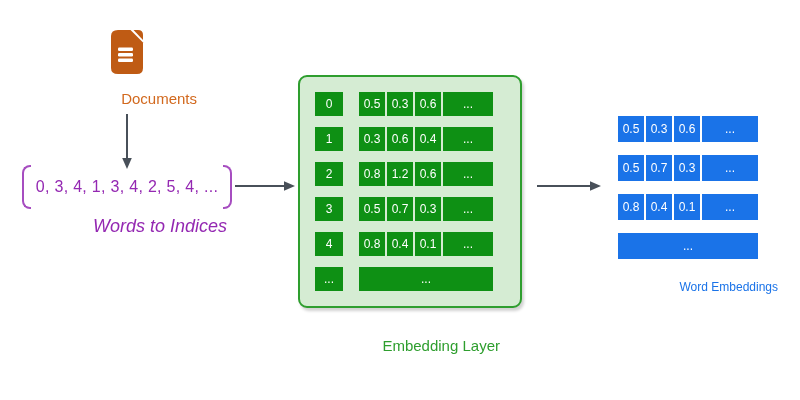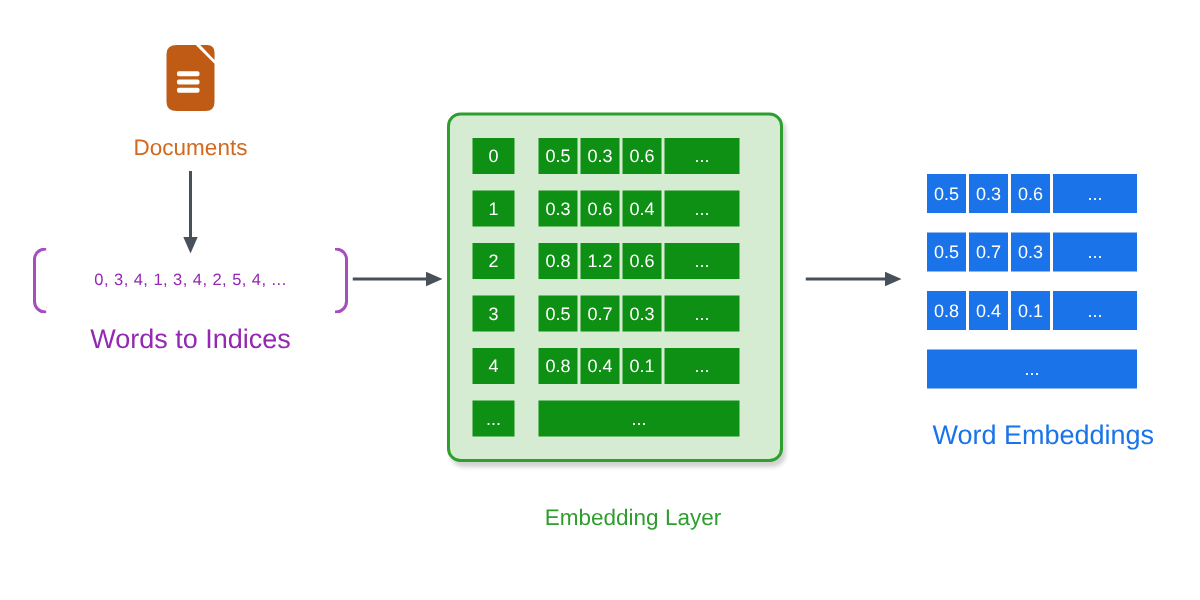--- a/index.html
+++ b/index.html
@@ -3,34 +3,34 @@
 <meta charset="utf-8">
 <style>
   html,body { margin:0; padding:0; background:#ffffff; }
   #canvas {
     position:relative; width:800px; height:400px; background:#ffffff;
     font-family:"Liberation Sans", sans-serif; overflow:hidden;
   }
   .abs { position:absolute; }
 
   
-  .lbl { text-align:center; white-space:nowrap; }
+  .lbl { text-align:right; white-space:nowrap; }
   .lbl-documents { color:#D2691E; font-size:15px; }
   .lbl-indices   { color:#9428B2; font-size:18px; }
   .lbl-embed     { color:#2E9E2E; font-size:15px; }
-  .lbl-wordemb   { color:#1A73E8; font-size:18px; }
+  .lbl-wordemb   { color:#1A73E8; font-size:12px; }
 
   
   .bracket-box { display:flex; align-items:stretch; }
   .bracket { width:9px; border:2px solid #A64DC0; box-sizing:border-box; }
   .bracket.left  { border-right:none; border-radius:8px 0 0 8px; }
   .bracket.right { border-left:none;  border-radius:0 8px 8px 0; }
   .seq-text {
     flex:1; display:flex; align-items:center; justify-content:center;
-    color:#9428B2; font-size:11px; letter-spacing:0.3px;
+    color:#9428B2; font-size:16px; letter-spacing:0.3px;
   }
 
   
   .embed-box {
     box-sizing:border-box; background:#D5ECD3; border:2px solid #2E9E2E;
     border-radius:9px; box-shadow:2px 3px 3px rgba(0,0,0,0.18);
     padding:15px 27px 15px 15px;
     display:flex; flex-direction:column; justify-content:space-between;
   }
   .erow { display:flex; height:24px; }
@@ -76,21 +76,21 @@
     <line x1="7" y1="0" x2="7" y2="44" stroke="#485059" stroke-width="2"></line>
     <polygon points="7,55 2.2,44 11.8,44" fill="#485059"></polygon>
   </svg>
 
   <div class="abs bracket-box" style="left:22px; top:165px; width:210px; height:44px;">
     <div class="bracket left"></div>
     <div class="seq-text">0, 3, 4, 1, 3, 4, 2, 5, 4, ...</div>
     <div class="bracket right"></div>
   </div>
 
-  <div class="abs lbl lbl-indices" style="left:27px; top:216px; width:200px;">Words to Indices</div>
+  <div class="abs lbl lbl-indices" style="left:27px; top:216px; width:200px;font-style:italic;">Words to Indices</div>
 
   <svg class="abs" style="left:235px; top:179px;" width="60" height="14" viewBox="0 0 60 14">
     <line x1="0" y1="7" x2="49" y2="7" stroke="#485059" stroke-width="2"></line>
     <polygon points="60,7 49,2.2 49,11.8" fill="#485059"></polygon>
   </svg>
 
   <div class="abs embed-box" style="left:298px; top:75px; width:224px; height:233px;">
 
     <div class="erow">
       <div class="cell idx">0</div>
@@ -144,21 +144,21 @@
 
     <div class="erow">
       <div class="cell idx">...</div>
       <div class="vals">
         <div class="cell wcell">...</div>
       </div>
     </div>
 
   </div>
 
-  <div class="abs lbl lbl-embed" style="left:322px; top:337px; width:200px;">Embedding Layer</div>
+  <div class="abs lbl lbl-embed" style="left:300px; top:337px; width:200px;">Embedding Layer</div>
 
   <svg class="abs" style="left:537px; top:179px;" width="64" height="14" viewBox="0 0 64 14">
     <line x1="0" y1="7" x2="53" y2="7" stroke="#485059" stroke-width="2"></line>
     <polygon points="64,7 53,2.2 53,11.8" fill="#485059"></polygon>
   </svg>
 
   <div class="abs we-box" style="left:618px; top:116px; width:140px;">
 
     <div class="wrow">
       <div class="bcell bv">0.5</div>

